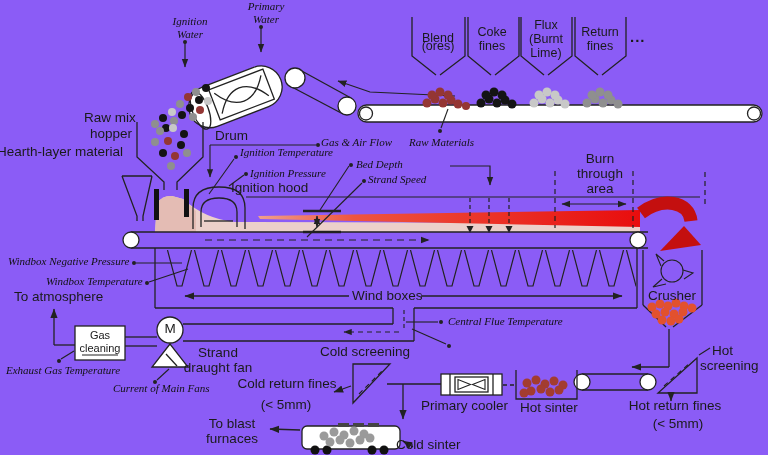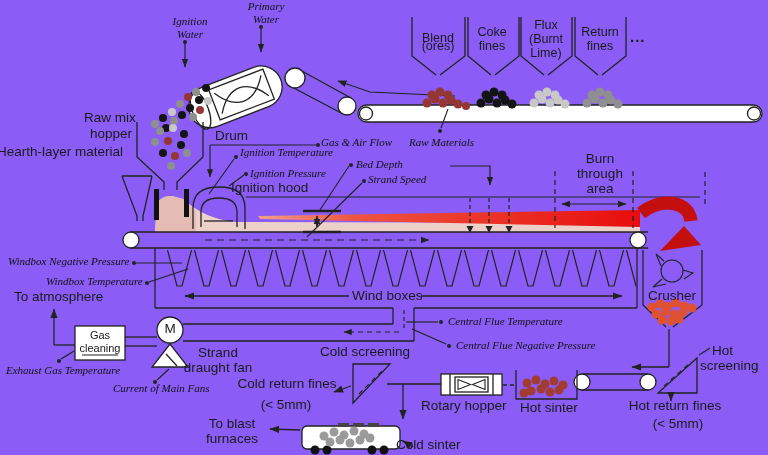--- a/index.html
+++ b/index.html
@@ -420,31 +420,30 @@
 <div class="t sm c" style="left:100px;top:330px">Gas</div>
 <div class="t sm c" style="left:100px;top:343px">cleaning</div>
 <div class="t it" style="left:6px;top:365px">Exhaust Gas Temperature</div>
 
 <div class="t big c" style="left:170px;top:322px">M</div>
 <div class="t big c" style="left:218px;top:346px">Strand</div>
 <div class="t big c" style="left:218px;top:361px">draught fan</div>
 <div class="t it" style="left:113px;top:383px">Current of Main Fans</div>
 
 <div class="t it" style="left:448px;top:316px">Central Flue Temperature</div>
-<div class="t it" style="left:456px;top:340px">Central Flue Negative Pressure</div>
 
 <div class="t big c" style="left:672px;top:289px">Crusher</div>
 
 <div class="t big" style="left:320px;top:345px">Cold screening</div>
 <div class="t big c" style="left:287px;top:377px">Cold return fines</div>
 <div class="t big c" style="left:286px;top:398px">(&lt; 5mm)</div>
 <div class="t big c" style="left:232px;top:417px">To blast</div>
 <div class="t big c" style="left:232px;top:432px">furnaces</div>
 <div class="t big" style="left:396px;top:438px">Cold sinter</div>
 
-<div class="t big" style="left:421px;top:399px">Rotary hopper</div>
+<div class="t big" style="left:421px;top:399px">Primary cooler</div>
 <div class="t big" style="left:520px;top:401px">Hot sinter</div>
 <div class="t big" style="left:712px;top:344px">Hot</div>
 <div class="t big" style="left:700px;top:359px">screening</div>
 <div class="t big c" style="left:675px;top:399px">Hot return fines</div>
 <div class="t big c" style="left:678px;top:417px">(&lt; 5mm)</div>
 
 </div>
 
 </body></html>

